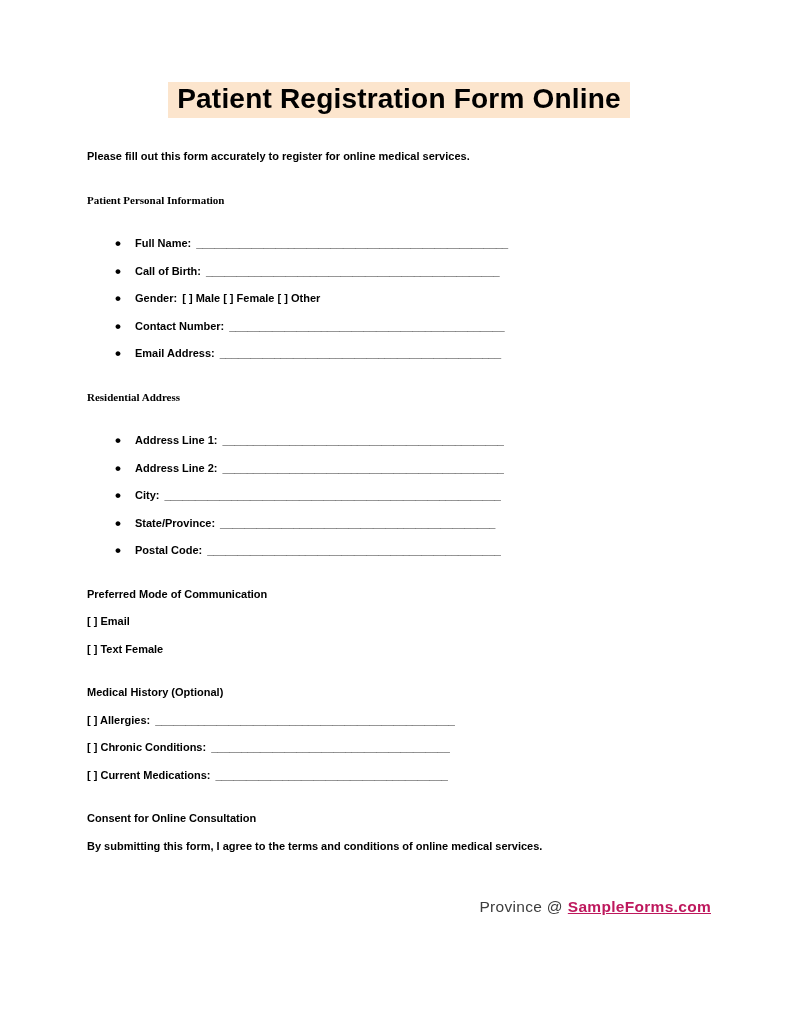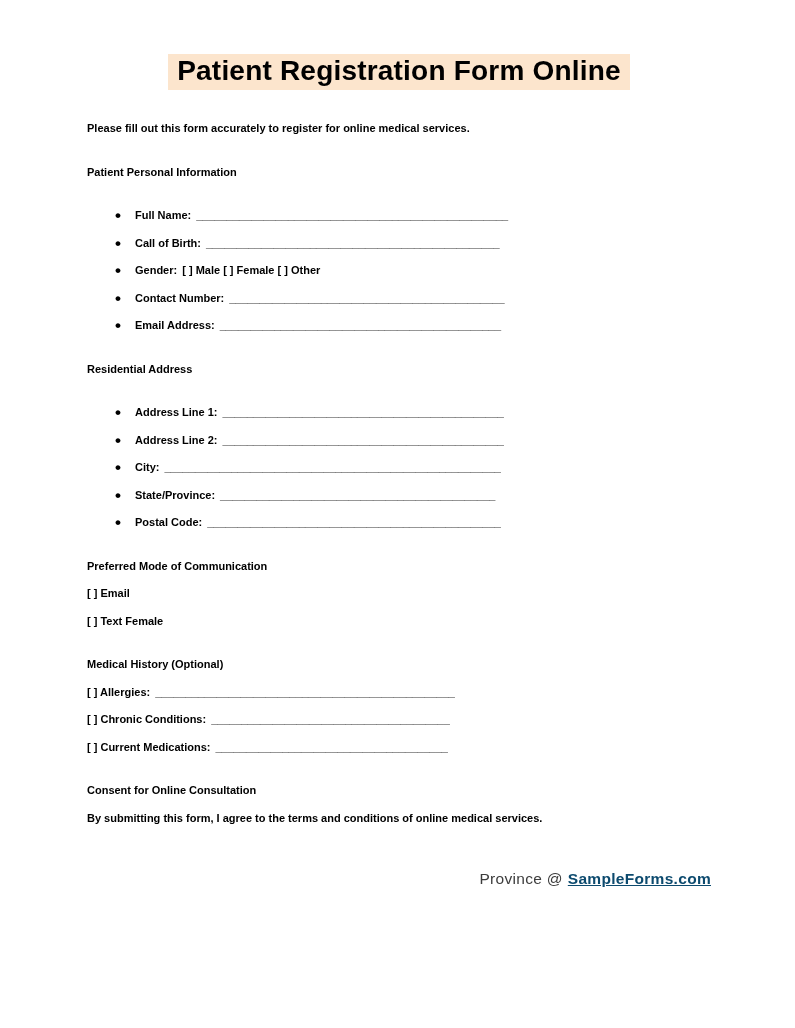--- a/index.html
+++ b/index.html
@@ -3,57 +3,57 @@
 <meta charset="utf-8">
 <style>
   html, body { margin: 0; padding: 0; background: #ffffff; }
   body {
     width: 795px; height: 1028px;
     font-family: "Liberation Sans", sans-serif;
     font-weight: 700;
     color: #000000;
     overflow: hidden;
   }
-  .page { padding: 54px 84px 0 87px; box-sizing: border-box; }
+  .page { padding: 82px 84px 0 87px; box-sizing: border-box; }
   h1.doc-title {
     margin: 0 0 0 0;
     text-align: center;
     font-size: 28px;
     line-height: 30px;
     letter-spacing: 0.2px;
   }
   .hl {
     background: #fce5cd;
     display: inline-block;
     padding: 2px 9px 4px 9px;
   }
   .body-text { font-size: 11px; line-height: 27.5px; }
   p.intro { margin: 25px 0 16px 0; }
-  p.sec-heading { margin: 16px 0 16px 0; }
+  p.sec-heading { margin: 16px 0 16px 0; font-family: Liberation Serif, serif; }
   ul.fill-list { list-style: none; margin: 0 0 16px 0; padding: 0; }
   ul.fill-list li { position: relative; padding-left: 48px; }
   ul.fill-list li::before {
     content: "\2022";
     position: absolute;
     left: 28px;
     font-size: 17px;
   }
   .val { margin-left: 5px; letter-spacing: 0; white-space: nowrap; }
   .group { margin: 0 0 16px 0; }
   .group div { margin: 0; }
   .footer {
     margin-top: 38px;
     text-align: right;
     font-size: 15.5px;
     font-weight: 400;
     color: #3d3d3d;
     letter-spacing: 0.3px;
   }
   .footer a {
-    color: #0c4a6e;
+    color: #be185d;
     font-weight: 700;
     text-decoration: underline;
     margin-left: 5px;
     cursor: pointer;
   }
 </style>
 </head>
 <body>
 
 <div class="page">

